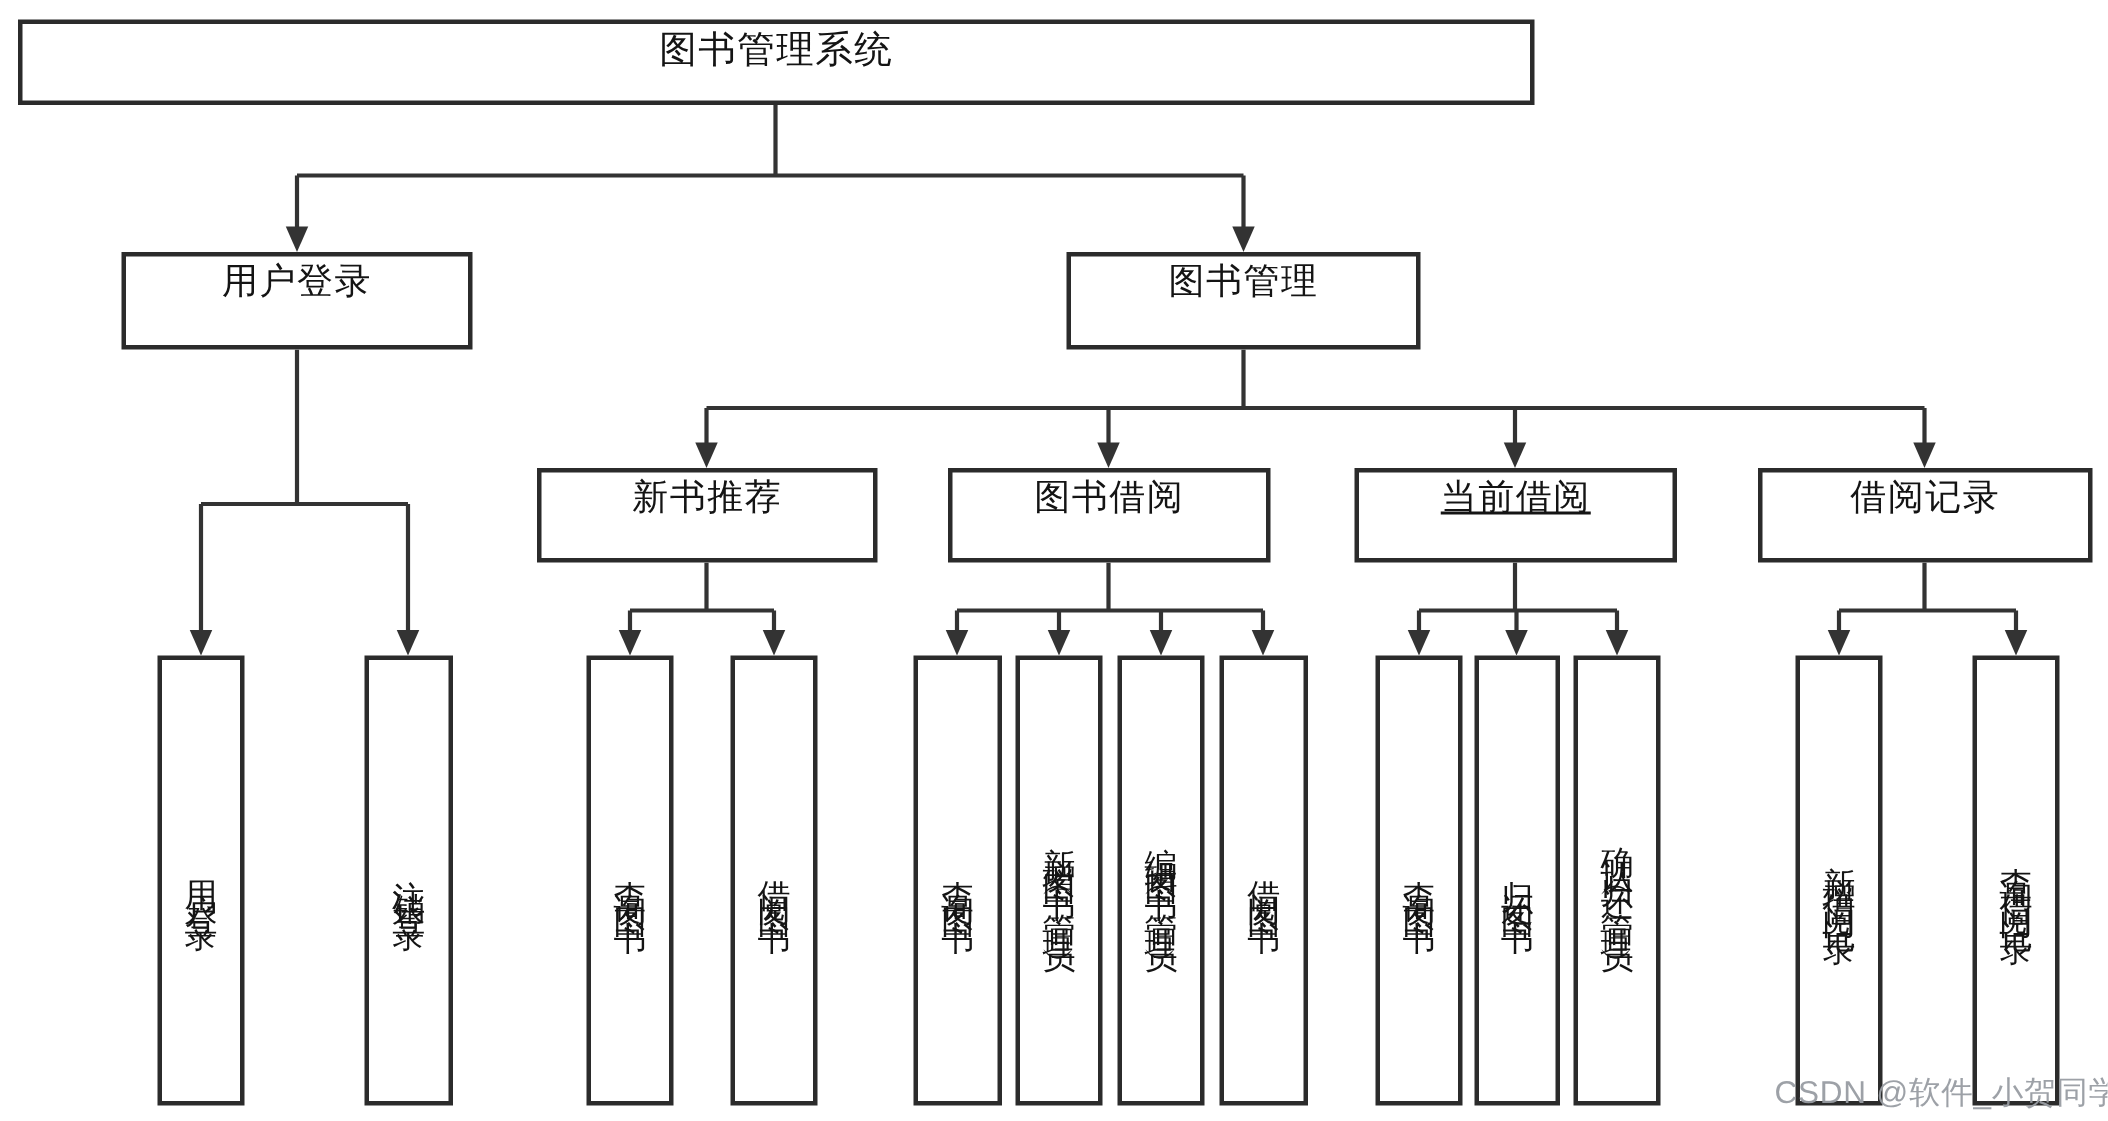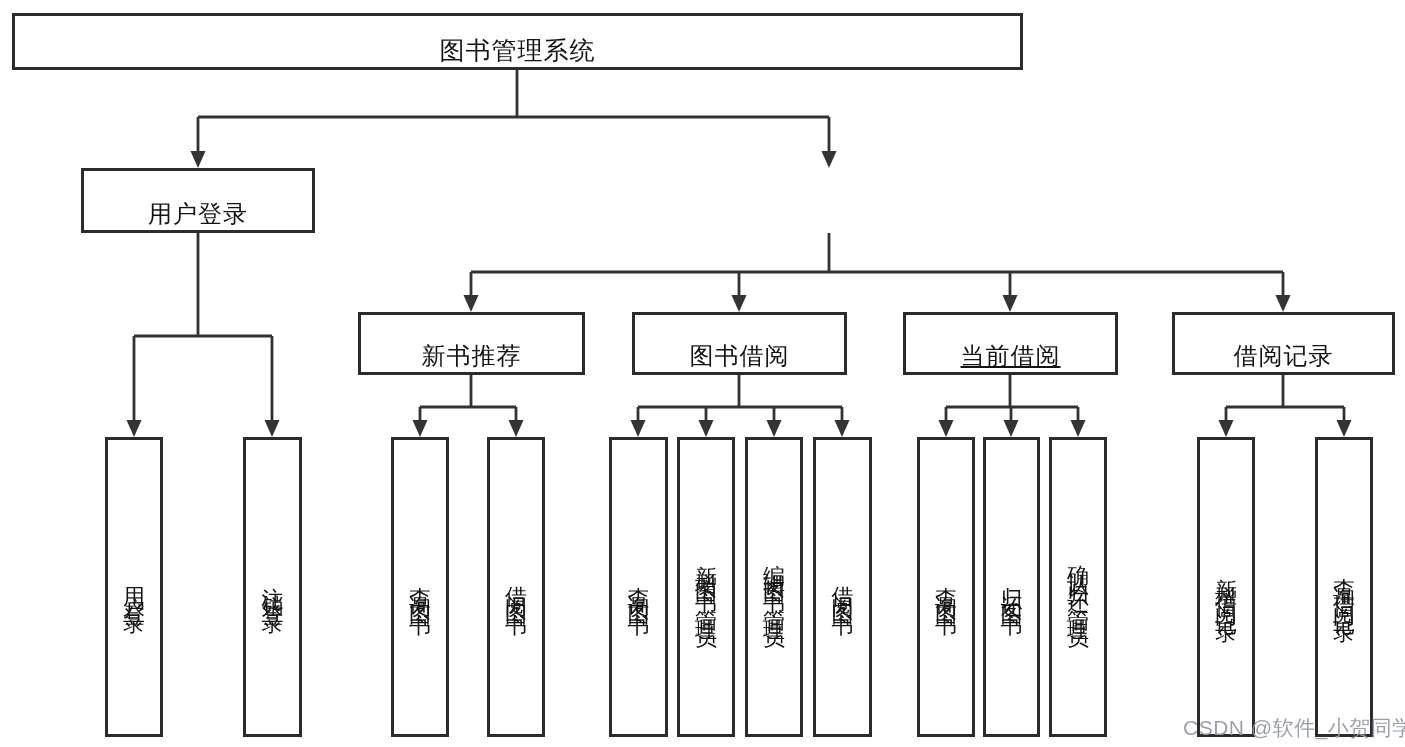--- a/index.html
+++ b/index.html
@@ -11,21 +11,21 @@
     overflow: hidden;
   }
   #canvas { position: relative; width: 1405px; height: 747px; }
   #connectors { position: absolute; left: 0; top: 0; z-index: 1; }
   .node {
     position: absolute;
     box-sizing: border-box;
     background: #ffffff;
     border: 3px solid #2b2b2b;
     display: flex;
-    align-items: flex-end;
+    align-items: flex-start;
     justify-content: center;
     color: #141414;
     z-index: 2;
     font-size: 24px;
     letter-spacing: 1px;
     white-space: nowrap;
   }
   .node.root { font-size: 25px; }
   .leaf {
     position: absolute;
@@ -95,20 +95,23 @@
     </g>
   </svg>
 
   <div class="node root" style="left:12px; top:13px; width:1011px; height:57px;">
     <span>图书管理系统</span>
   </div>
 
   <div class="node" style="left:81px; top:168px; width:234px; height:65px;">
     <span>用户登录</span>
   </div>
+  <div class="node" style="left:711px; top:168px; width:236px; height:65px;">
+    <span>图书管理</span>
+  </div>
 
   <div class="node" style="left:358px; top:312px; width:227px; height:63px;">
     <span>新书推荐</span>
   </div>
   <div class="node" style="left:632px; top:312px; width:215px; height:63px;">
     <span>图书借阅</span>
   </div>
   <div class="node" style="left:903px; top:312px; width:215px; height:63px;text-decoration:underline;">
     <span>当前借阅</span>
   </div>

